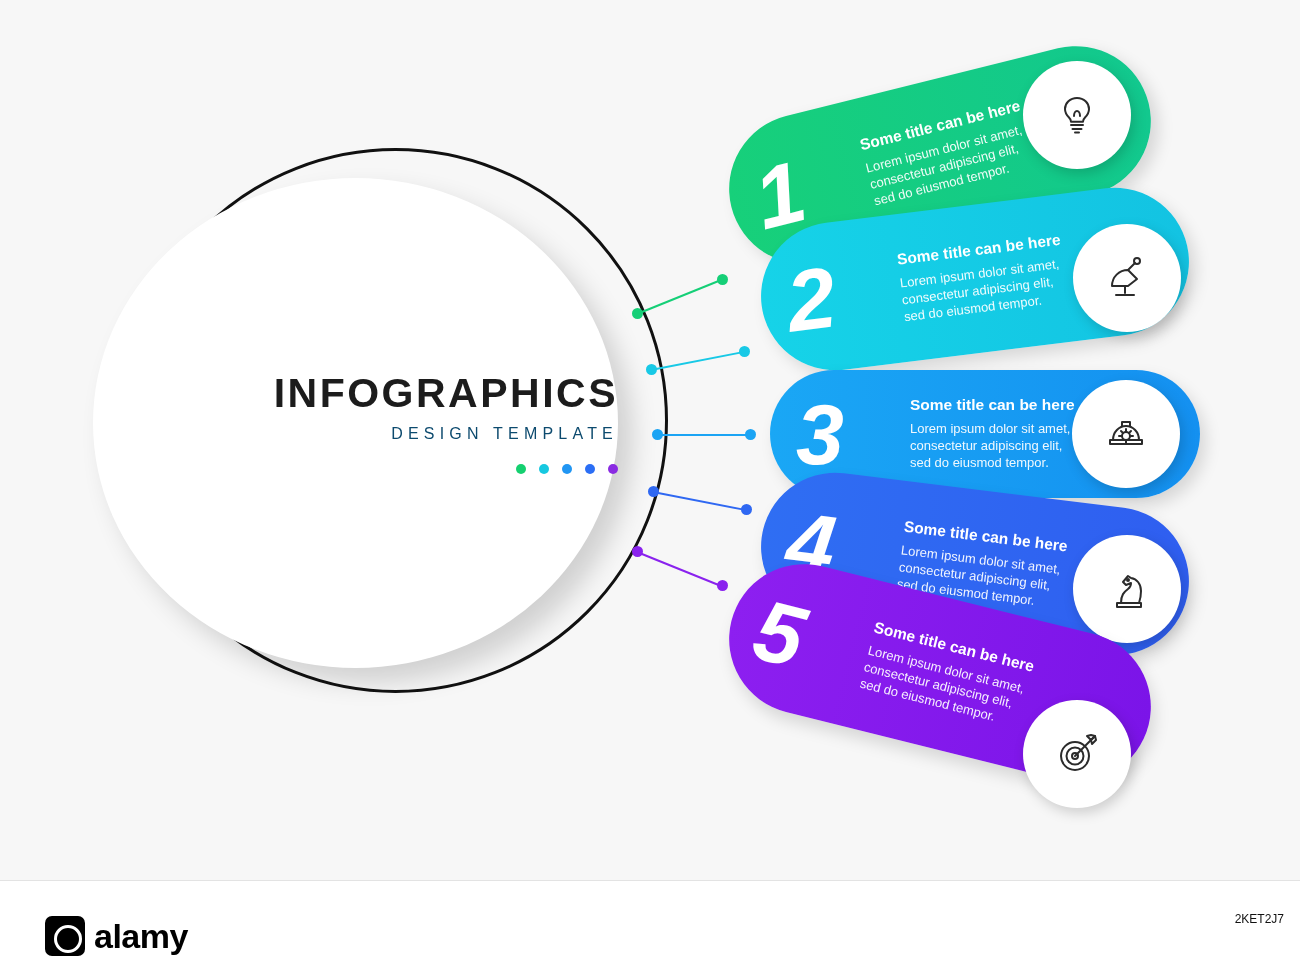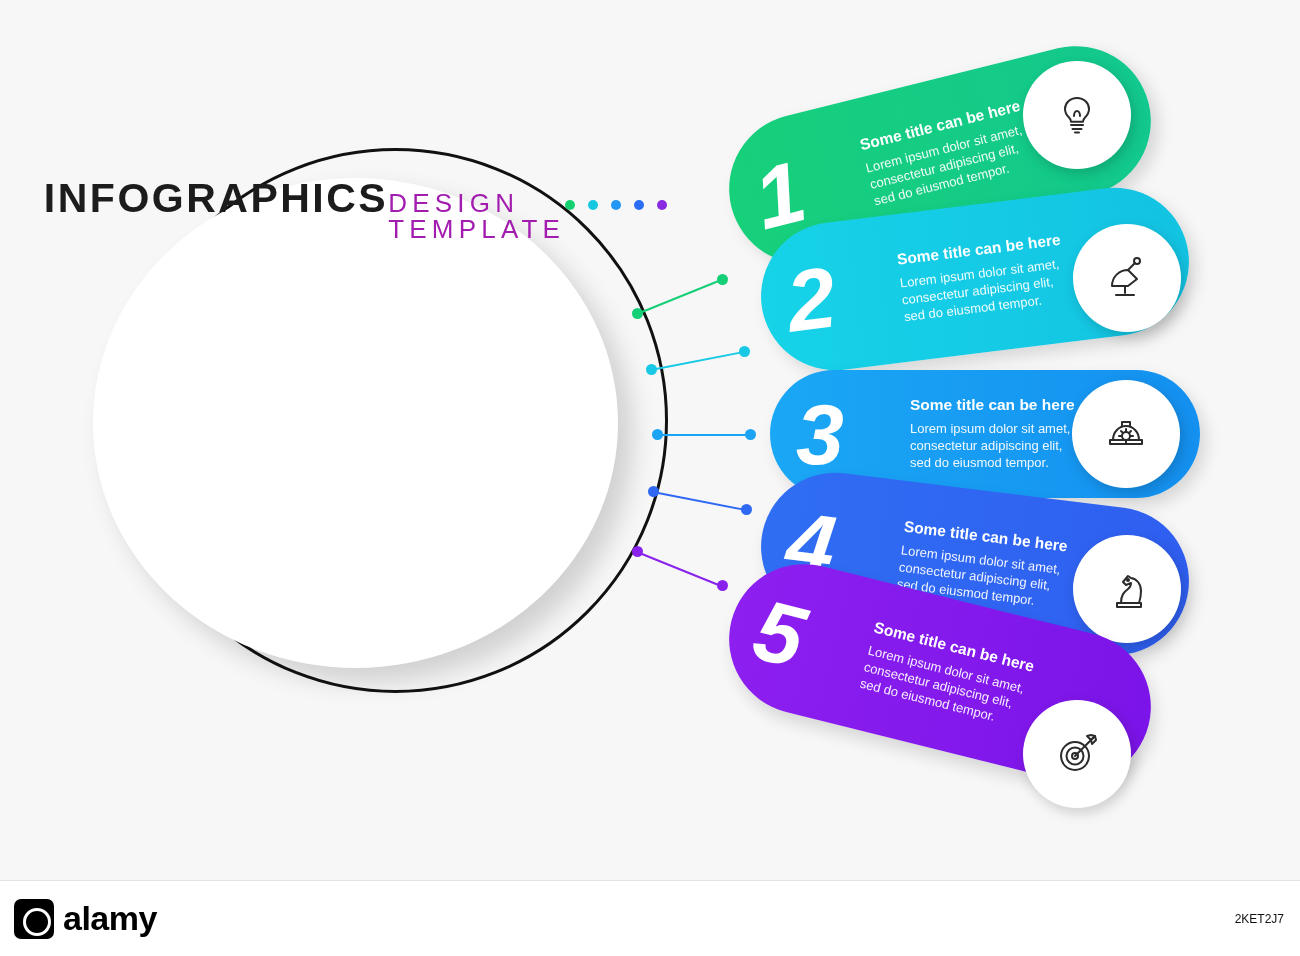--- a/index.html
+++ b/index.html
@@ -30,36 +30,36 @@
     width: 525px; height: 490px;
     border-radius: 50%;
     background: #ffffff;
     box-shadow: 14px 14px 26px rgba(0,0,0,0.16);
   }
   #center-text {
     position: absolute;
     left: 93px; top: 178px;
     width: 525px; height: 490px;
     display: flex;
-    flex-direction: row;
-    align-items: flex-start;
+    flex-direction: column;
+    align-items: flex-end;
     justify-content: center;
   }
   #center-title {
     font-size: 41px;
     font-weight: bold;
     letter-spacing: 2.5px;
     color: #1c1c1c;
     line-height: 1;
   }
   #center-subtitle {
     margin-top: 12px;
-    font-size: 26px;
+    font-size: 16px;
     letter-spacing: 5.2px;
-    color: #a21caf;
+    color: #0c4a6e;
     line-height: 1;
   }
   #center-dots {
     margin-top: 22px;
     display: flex;
     gap: 13px;
   }
   #center-dots i {
     display: block;
     width: 10px; height: 10px;
@@ -125,21 +125,22 @@
   }
   .icon-badge svg { display: block; }
   
   #alamy-bar {
     position: absolute;
     left: 0; bottom: 0;
     width: 1300px; height: 76px;
     background: #ffffff;
     border-top: 1px solid #e3e3e3;
     display: flex;
-    align-items: center;
+    align-items: flex-end;
+    padding-left: 31px;
   }
   #alamy-logo {
     margin-left: 14px;
     display: flex; align-items: center;
   }
   #alamy-logo .mark {
     width: 40px; height: 40px;
     background: #000;
     border-radius: 7px;
     position: relative;

